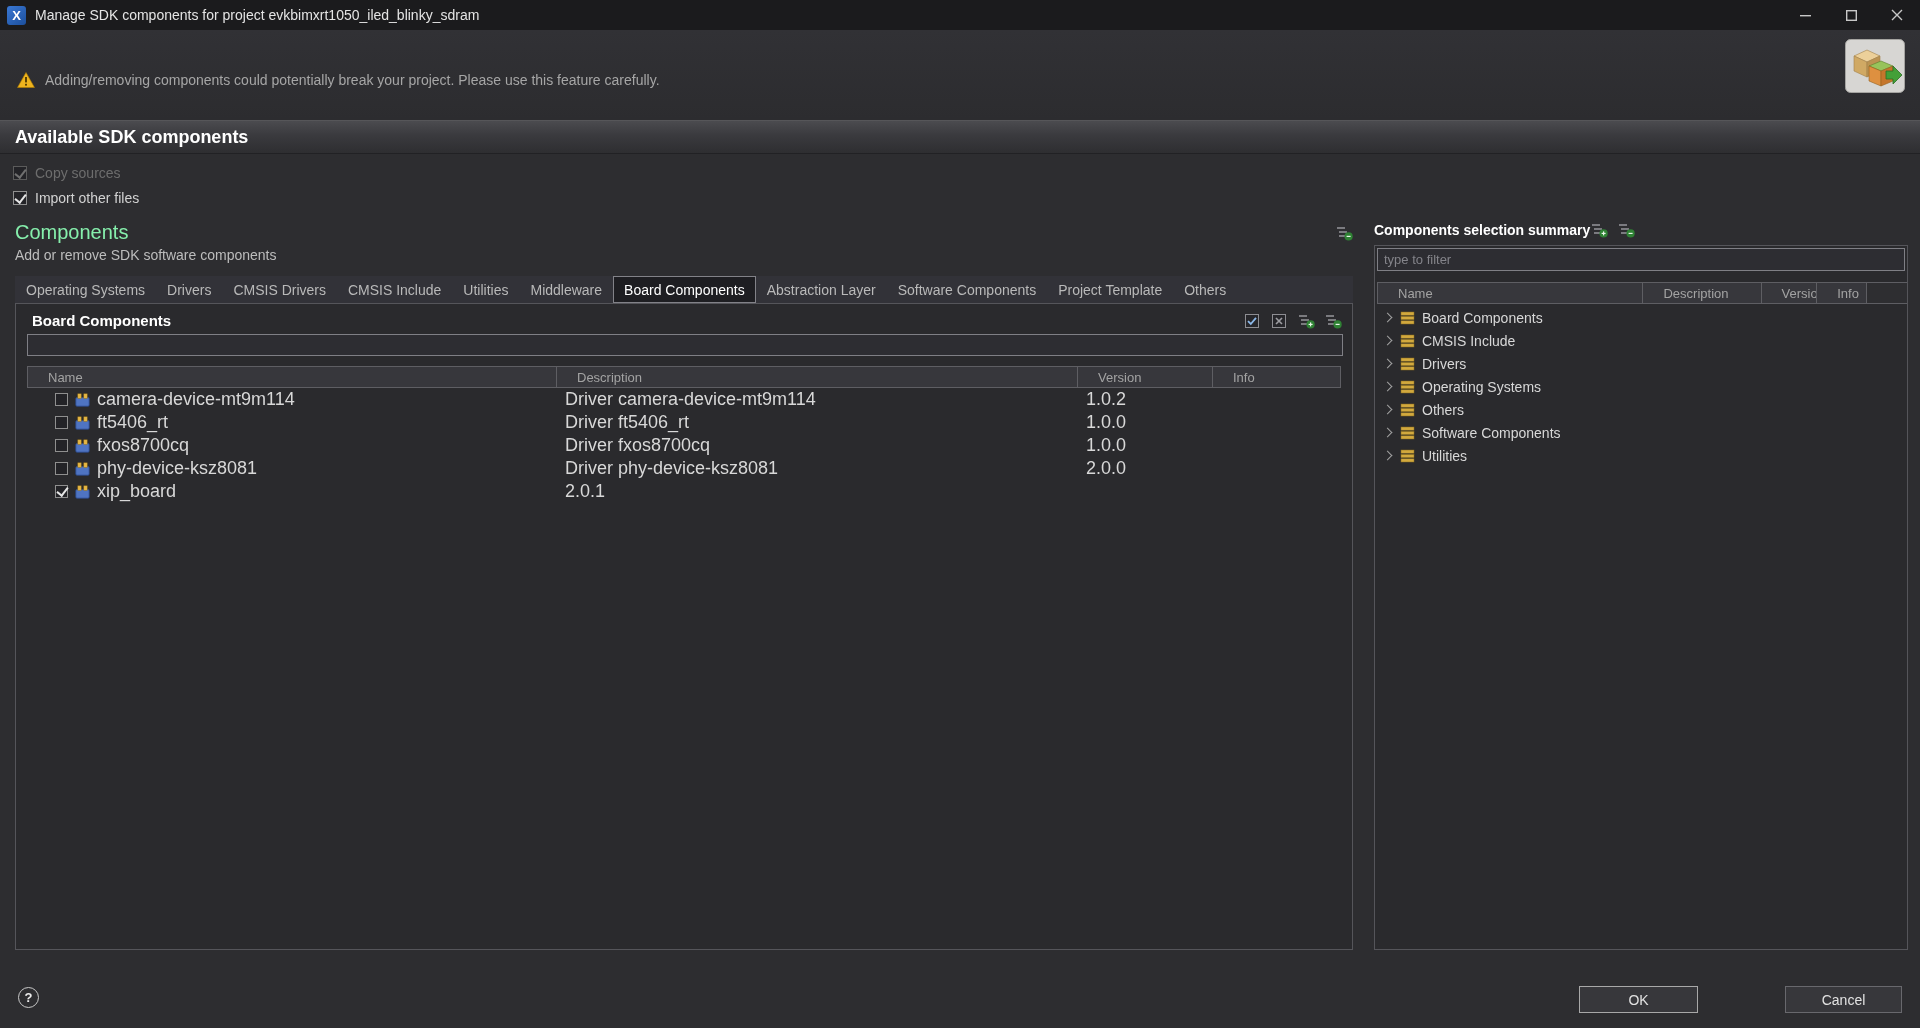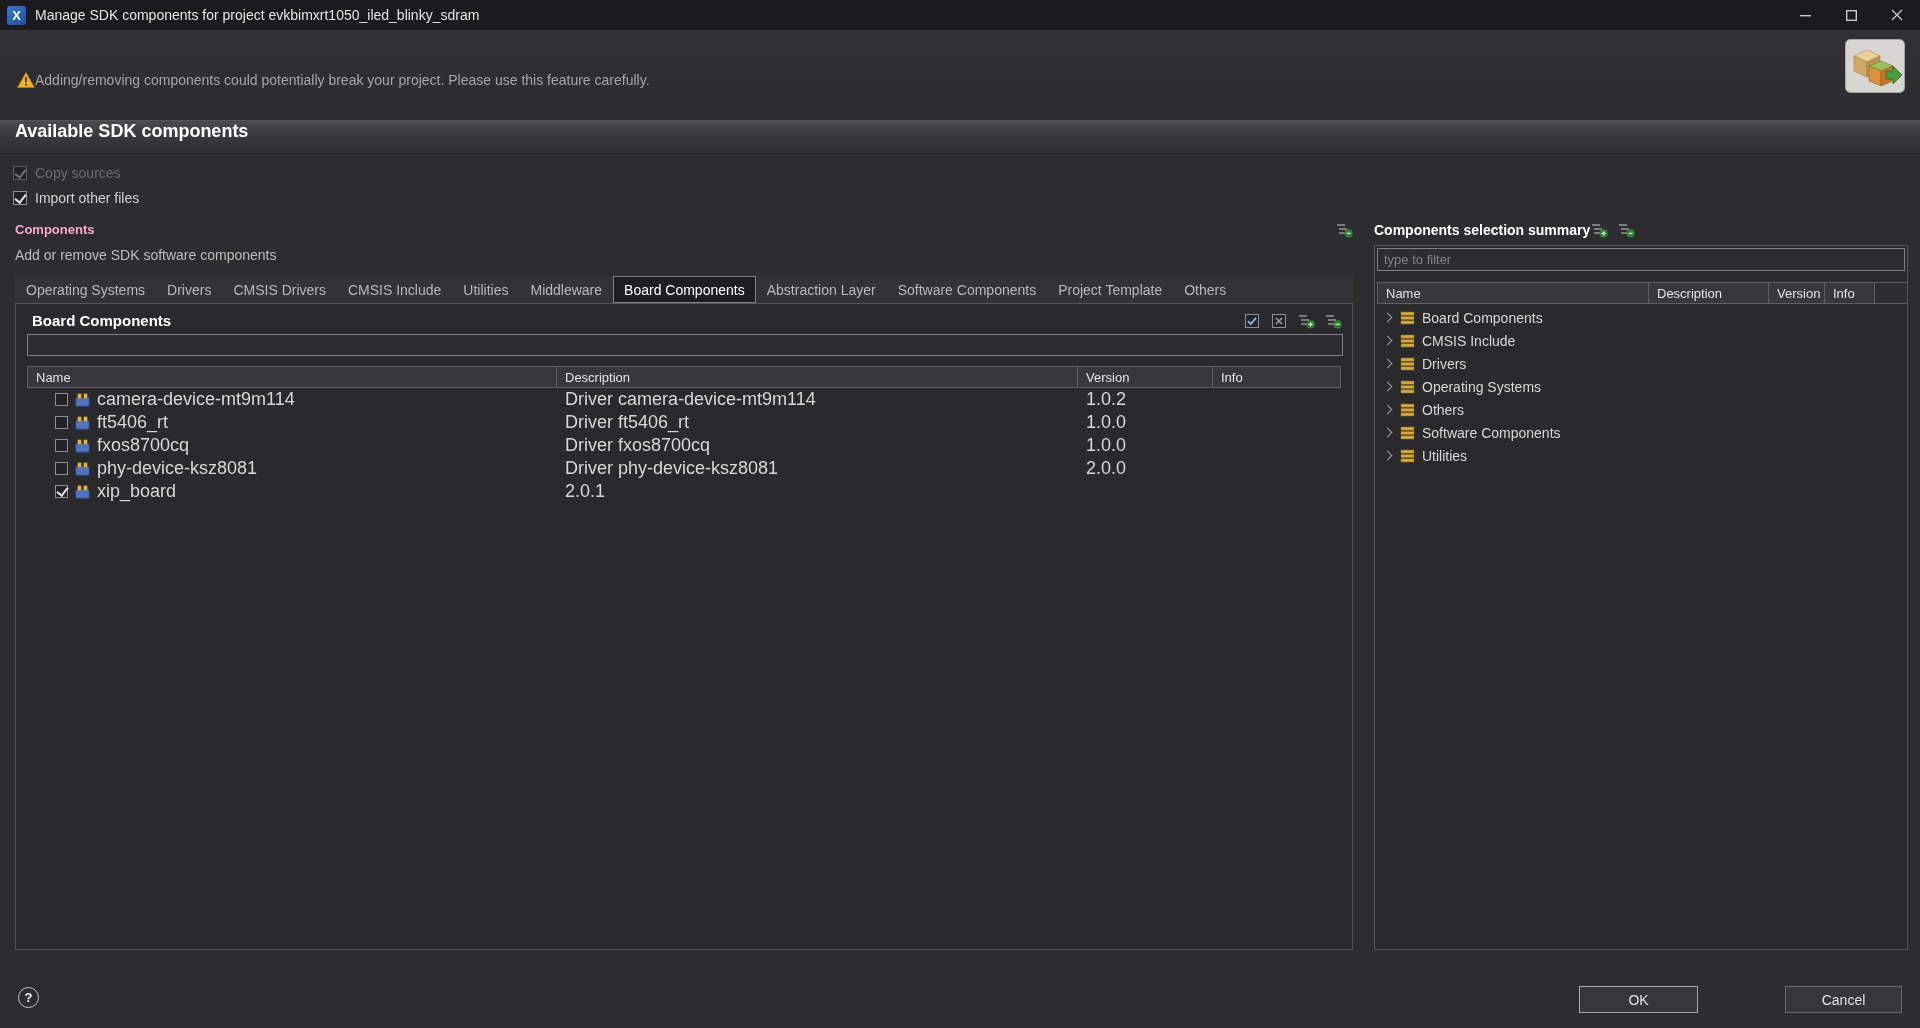--- a/index.html
+++ b/index.html
@@ -8,44 +8,44 @@
 
   
   .titlebar{position:absolute;top:0;left:0;width:1920px;height:30px;background:#1b1b1d;display:flex;align-items:center;z-index:5}
   .app-icon{width:19px;height:19px;margin-left:7px;border-radius:3px;background:linear-gradient(140deg,#3a78d4,#1c4f9c);color:#fff;font-weight:bold;font-size:13px;display:flex;align-items:center;justify-content:center}
   .titlebar-title{margin-left:9px;font-size:14px;color:#e4e4e4}
   .win-controls{margin-left:auto;display:flex;height:100%}
   .win-btn{width:46px;height:100%;display:flex;align-items:center;justify-content:center}
 
   
   .banner{position:absolute;top:30px;left:0;width:1920px;height:90px;background:linear-gradient(#313135,#2c2c2f)}
-  .warning-row{position:absolute;top:42px;left:17px;display:flex;}
+  .warning-row{position:absolute;top:42px;left:17px;display:flex;gap:10px}
   .warning-text{font-size:14px;color:#a6a6a6}
   .banner-art{position:absolute;top:9px;right:15px}
 
   
   .header-band{position:absolute;top:120px;left:0;width:1920px;height:34px;
     background:linear-gradient(#4b4b4f 0%,#3a3a3e 45%,#2e2e31 100%);
-    border-top:1px solid #565659;border-bottom:1px solid #212124;display:flex;align-items:flex-start}
+    border-top:1px solid #565659;border-bottom:1px solid #212124;display:flex;align-items:center}
   .pgtitle{font-size:18px;font-weight:bold;color:#ffffff;margin-left:15px}
 
   
   .options{position:absolute;top:160px;left:13px}
   .option-row{display:flex;align-items:center;gap:8px;height:25px}
   .cb{width:14px;height:14px;border:1px solid #8f8f8f;background:#232327;position:relative;flex:none}
   .cb.checked::after{content:"";position:absolute;left:3px;top:0;width:5px;height:9px;
     border-right:2px solid #e6e6e6;border-bottom:2px solid #e6e6e6;transform:rotate(38deg)}
   .option-row.disabled .cb{border-color:#5b5b5b}
   .option-row.disabled .cb.checked::after{border-color:#707070}
   .option-row.disabled .option-label{color:#6d6d6d}
   .option-label{font-size:14px;color:#d2d2d2}
 
   
   .components-header{position:absolute;top:221px;left:15px;width:1338px;display:flex;align-items:center;justify-content:space-between}
-  .panel-title{font-size:13px;font-weight:bold;color:#f9a8d4}
+  .panel-title{font-size:20px;font-weight:normal;color:#86efac}
   .components-sub{position:absolute;top:247px;left:15px;font-size:14px;color:#bdbdbd}
 
   .tabstrip{position:absolute;top:276px;left:15px;width:1338px;height:27px;background:#323238;display:flex;align-items:stretch}
   .tab{display:flex;align-items:center;padding:0 10px;font-size:14px;color:#b9b9b9;border:1px solid transparent;white-space:nowrap}
   .tab.selected{background:#1e1e22;border-color:#828288;color:#fff}
 
   .groupbox{position:absolute;background:#2a2a2d;border:1px solid #55555a}
   .left-box{top:303px;left:15px;width:1338px;height:647px}
   .right-box{top:245px;left:1374px;width:534px;height:705px}
 
@@ -55,21 +55,21 @@
   .icon-btn{display:flex;align-items:center;justify-content:center;width:18px;height:17px}
 
   .filter-input{background:#2d2d32;border:1px solid #7f7f85;color:#d2d2d2;font-size:13px;padding:0 6px;font-family:"Liberation Sans",sans-serif}
   .filter-input::placeholder{color:#84848a}
   .filter-left{position:absolute;top:30px;left:11px;width:1316px;height:22px}
   .filter-right{position:absolute;top:2px;left:2px;width:528px;height:23px}
 
   .table{position:absolute;top:62px;left:11px;width:1316px}
   .table2{position:absolute;top:36px;left:2px;width:530px;display:block}
   .thead{display:flex;height:22px}
-  .th{background:#37373c;border:1px solid #5e5e63;border-left:none;display:flex;align-items:center;padding:0 8px;font-size:13px;color:#e5e5e5;overflow:hidden;white-space:nowrap}
+  .th{background:#37373c;border:1px solid #5e5e63;border-left:none;display:flex;align-items:center;padding:0 20px;font-size:13px;color:#a3a3a3;overflow:hidden;white-space:nowrap}
   .th:first-child{border-left:1px solid #5e5e63}
   .c-name{width:530px}.c-desc{width:521px}.c-ver{width:135px}.c-info{width:128px}
   .s-name{width:272px}.s-desc{width:120px}.s-ver{width:56px}.s-info{width:50px}
   .th.filler{flex:1;background:#2e2e31;border:none;border-top:1px solid #5e5e63;border-bottom:1px solid #5e5e63}
 
   .trow{display:flex;align-items:center;height:23px;font-size:18px;color:#d8d8d8}
   .td{display:flex;align-items:center;overflow:hidden;white-space:nowrap}
   .td.c-name{padding-left:28px;gap:7px}
   .td.c-desc{padding-left:8px}
   .td.c-ver{padding-left:8px}

